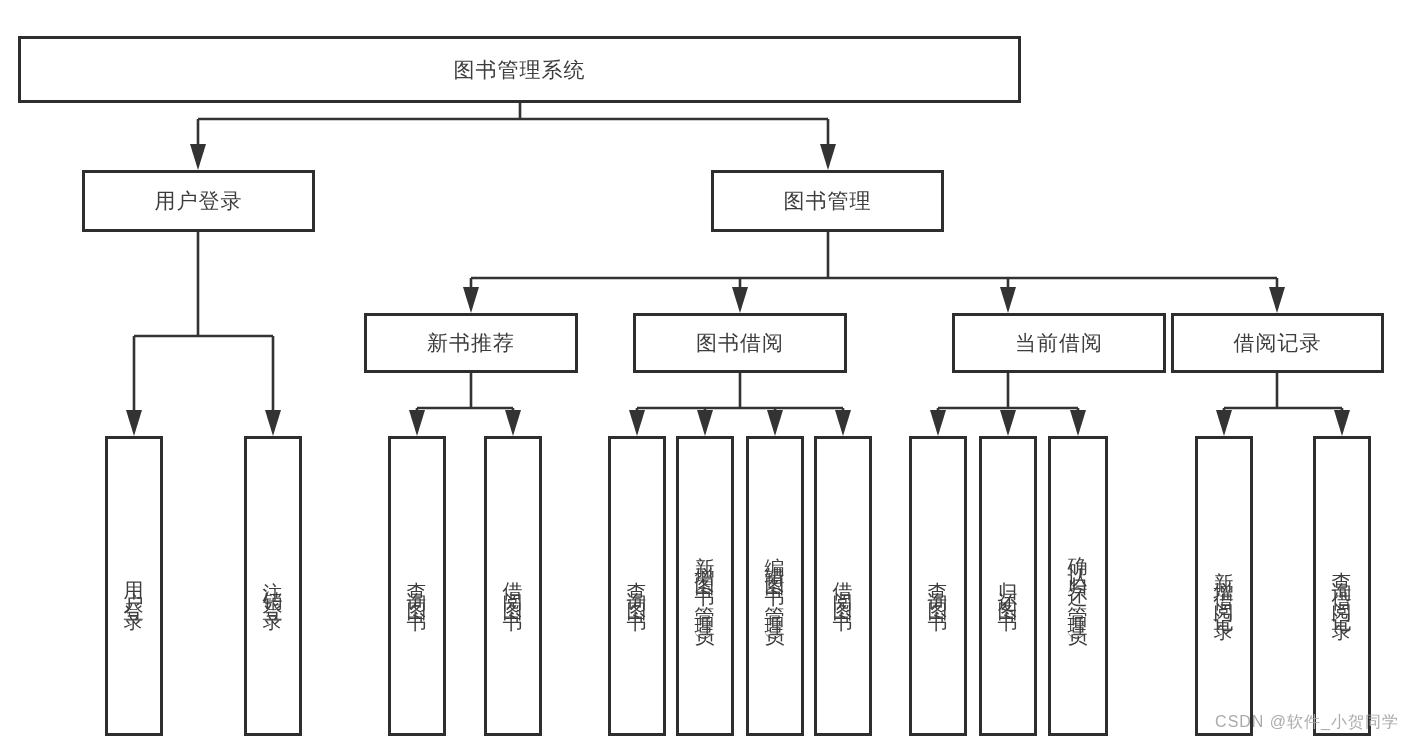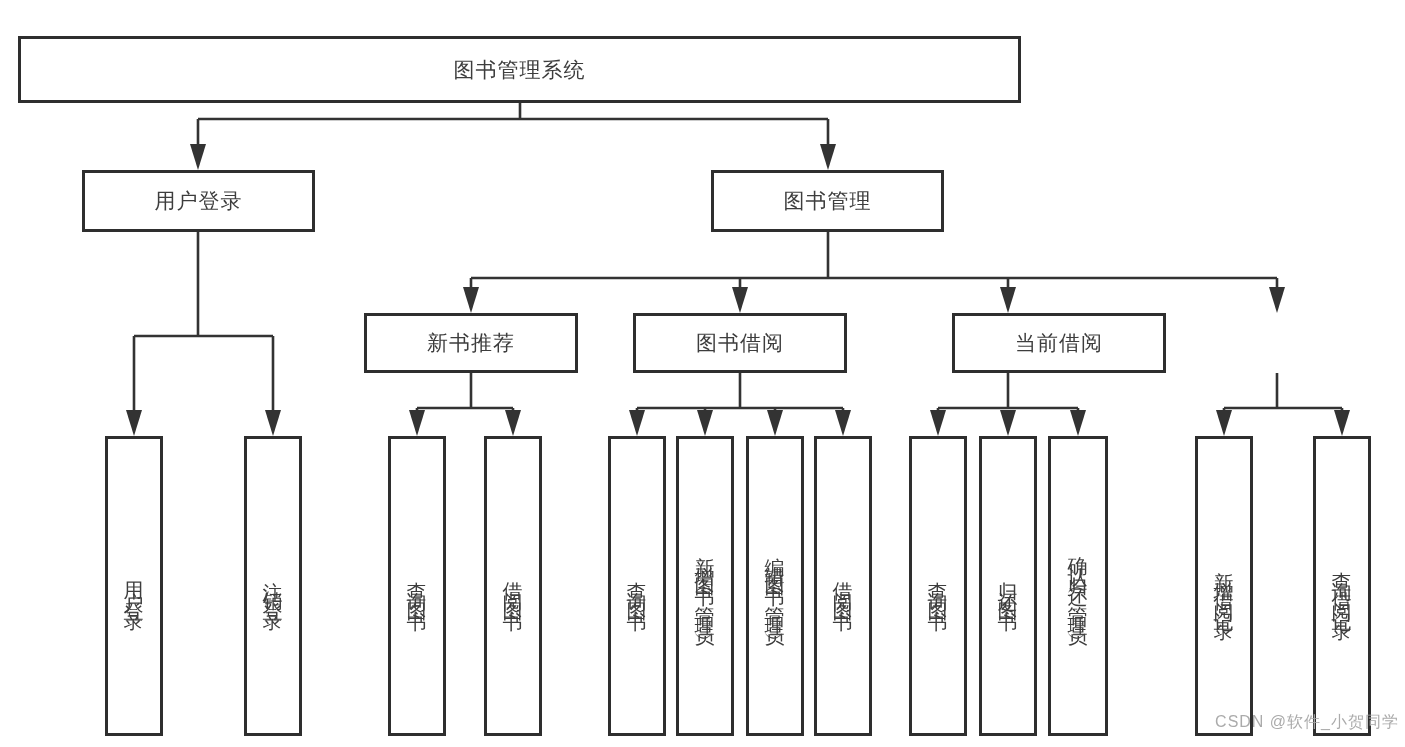--- a/index.html
+++ b/index.html
@@ -121,20 +121,23 @@
 
   <div class="box hbox" style="left:364px; top:313px; width:214px; height:60px;">
     <span>新书推荐</span>
   </div>
   <div class="box hbox" style="left:633px; top:313px; width:214px; height:60px;">
     <span>图书借阅</span>
   </div>
   <div class="box hbox" style="left:952px; top:313px; width:214px; height:60px;">
     <span>当前借阅</span>
   </div>
+  <div class="box hbox" style="left:1171px; top:313px; width:213px; height:60px;">
+    <span>借阅记录</span>
+  </div>
 
   <div class="box vbox" style="left:105px; top:436px; width:58px; height:300px;">
     <span>用户登录</span>
   </div>
   <div class="box vbox" style="left:244px; top:436px; width:58px; height:300px;">
     <span>注销登录</span>
   </div>
 
   <div class="box vbox" style="left:388px; top:436px; width:58px; height:300px;">
     <span>查询图书</span>

